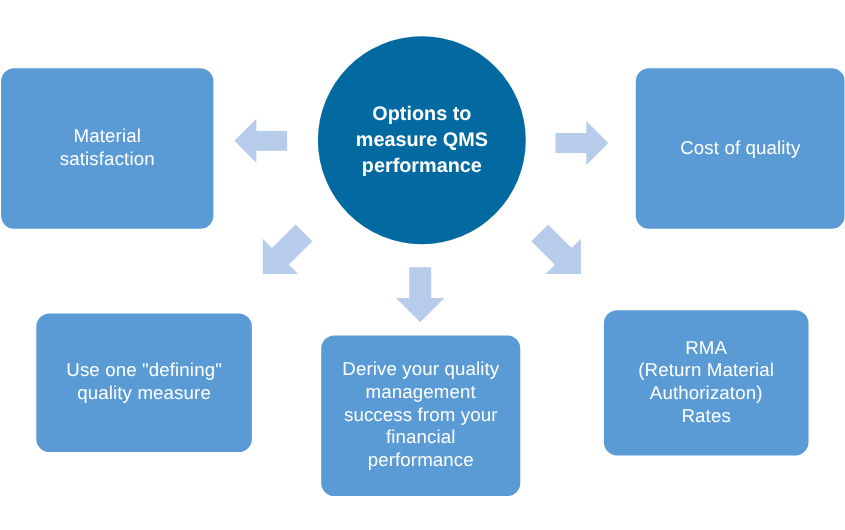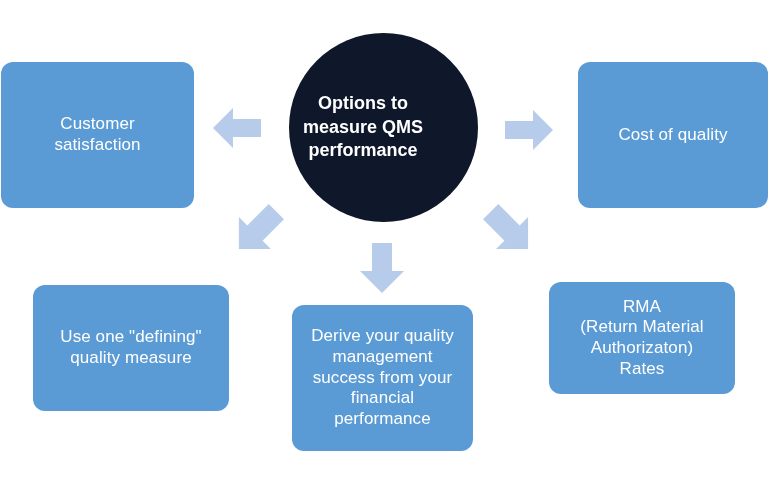--- a/index.html
+++ b/index.html
@@ -35,41 +35,42 @@
     line-height: 1.22;
     font-size: 17px;
     letter-spacing: .1px;
     white-space: pre-line;
     padding: 0 8px;
   }
 
   
   .hub {
     position: absolute;
-    background: #0f172a;
+    background: #0369a1;
     border-radius: 50%;
     display: flex;
     align-items: center;
+    justify-content: center;
   }
   .hub .label {
     text-align: center;
     color: #ffffff;
     font-weight: bold;
     font-size: 18px;
     line-height: 1.3;
     white-space: pre-line;
     padding: 0 14px;
   }
 
   
   #node-customer-satisfaction { left: 1px;   top: 62px;  width: 193px; height: 146px; }
   #node-cost-of-quality       { left: 578px; top: 62px;  width: 190px; height: 146px; }
   #node-defining-measure      { left: 33px;  top: 285px; width: 196px; height: 126px; }
   #node-financial-performance { left: 292px; top: 305px; width: 181px; height: 146px; }
-  #node-rma-rates             { left: 549px; top: 282px; width: 186px; height: 112px; }
+  #node-rma-rates             { left: 549px; top: 282px; width: 186px; height: 132px; }
   #hub-options                { left: 289px; top: 33px;  width: 189px; height: 189px; }
 
   
   .arrow {
     position: absolute;
     display: block;
   }
   .arrow svg { display: block; overflow: visible; }
   .arrow-shape { fill: #B7CCEA; }
 
@@ -84,21 +85,21 @@
 
 <div id="canvas">
 
   <div class="hub" id="hub-options">
     <div class="label">Options to
 measure QMS
 performance</div>
   </div>
 
   <div class="node" id="node-customer-satisfaction">
-    <div class="label">Customer
+    <div class="label">Material
 satisfaction</div>
   </div>
 
   <div class="node" id="node-cost-of-quality">
     <div class="label">Cost of quality</div>
   </div>
 
   <div class="node" id="node-defining-measure">
     <div class="label">Use one "defining"
 quality measure</div>

